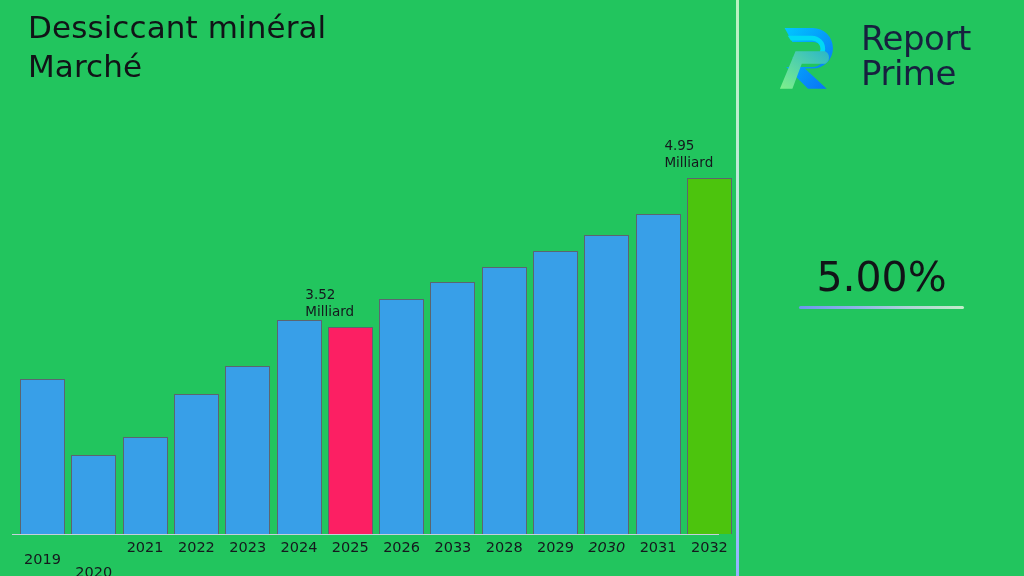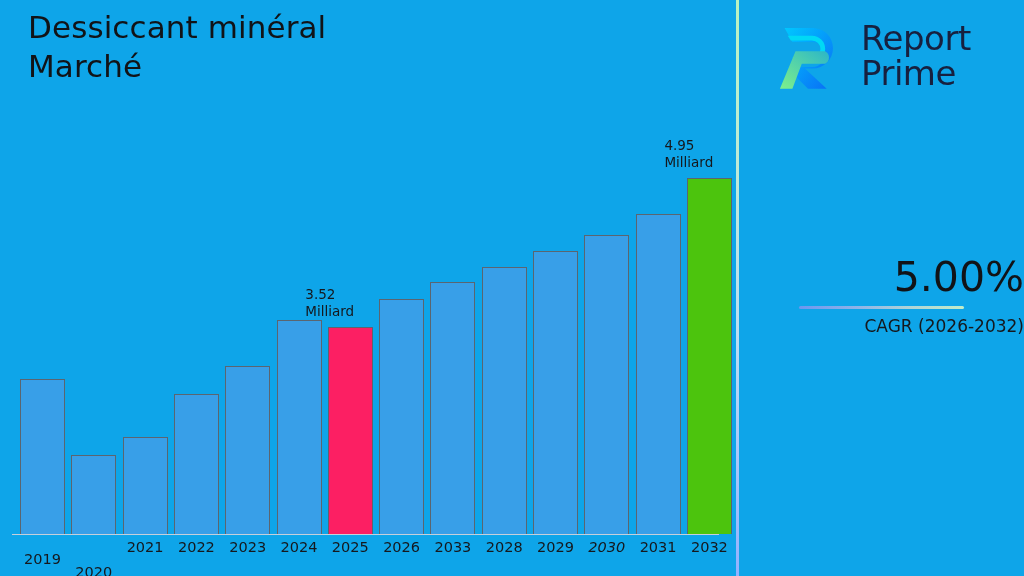--- a/index.html
+++ b/index.html
@@ -12,21 +12,21 @@
     height: 576px;
     background: #eaf1fb;
     font-family: "DejaVu Sans", "Liberation Sans", sans-serif;
     overflow: hidden;
     position: relative;
   }
   #page-root {
     position: relative;
     width: 1024px;
     height: 576px;
-    background: #0ea5e9;
+    background: #22c55e;
   }
 
   
   #left-panel {
     position: absolute;
     left: 0;
     top: 0;
     width: 737px;
     height: 576px;
   }
@@ -127,21 +127,21 @@
     color: #17203f;
     letter-spacing: -0.5px;
     white-space: pre-line;
   }
 
   #cagr-block {
     position: absolute;
     left: 0;
     top: 252px;
     width: 285px;
-    text-align: right;
+    text-align: center;
   }
   #cagr-value {
     font-size: 41px;
     line-height: 50px;
     color: #111317;
     font-weight: 400;
   }
   #cagr-divider {
     width: 165px;
     height: 3px;
@@ -232,17 +232,16 @@
           <path d="M14 92 L34 44 H72 A9 9 0 0 1 72 60 H42 L30 92 Z" fill="url(#gGreen)"></path>
         </svg>
       </span>
       <span id="logo-wordmark">Report
 Prime</span>
     </div>
 
     <div id="cagr-block">
       <div id="cagr-value">5.00%</div>
       <div id="cagr-divider"></div>
-      <div id="cagr-caption">CAGR (2026-2032)</div>
     </div>
 
   </div>
 </div>
 
 </body></html>

